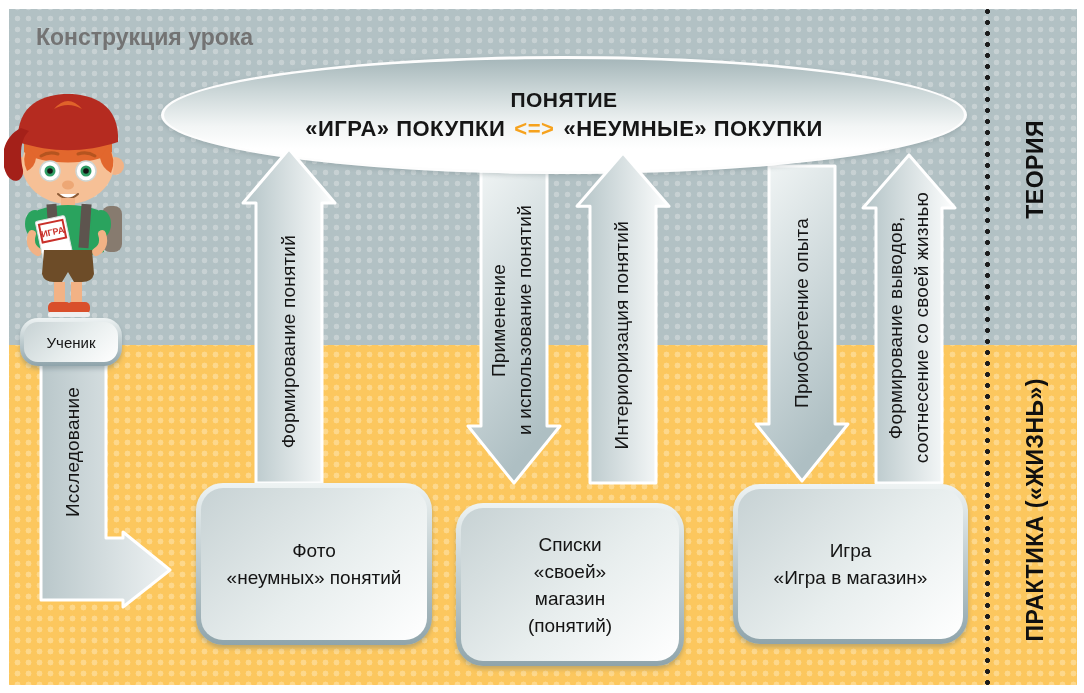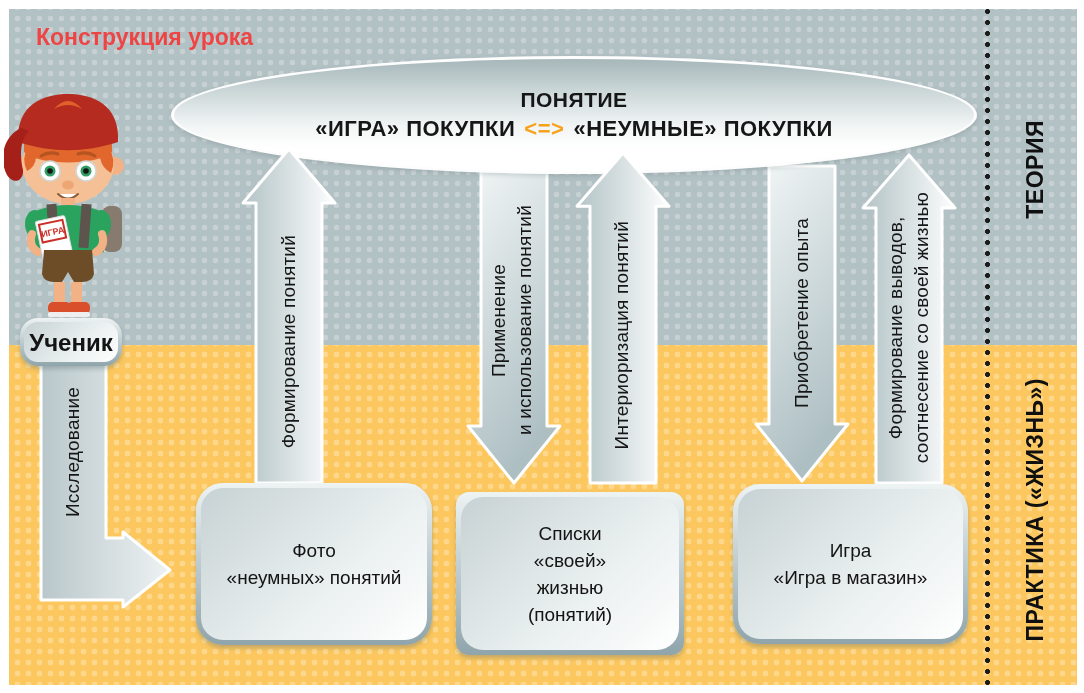--- a/index.html
+++ b/index.html
@@ -14,25 +14,25 @@
     top:9px; height:336px; background-color:#b2c1c4;
     background-image:radial-gradient(circle,#c7d1d3 2.6px,transparent 3.1px);
     background-size:11px 11px; background-position:3px 4px;
   }
   .region-practice {
     top:345px; height:340px; background-color:#fcc75e;
     background-image:radial-gradient(circle,#fdd88c 2.7px,transparent 3.2px);
     background-size:11px 11px; background-position:3px 4px;
   }
   .page-title {
-    position:absolute; left:36px; top:24px; font-size:23px; font-weight:bold; color:#ef4444;
+    position:absolute; left:36px; top:24px; font-size:23px; font-weight:bold; color:#737373;
   }
   
   .ellipse {
-    position:absolute; left:171px; top:56px; width:806px; height:118px; border-radius:50%;
+    position:absolute; left:161px; top:56px; width:806px; height:118px; border-radius:50%;
     background:linear-gradient(to bottom,#a6b7ba 0%,#cdd8d9 30%,#f2f5f5 60%,#ffffff 80%);
     border:3px solid #fdfdfd;
     display:flex; flex-direction:column; align-items:center; justify-content:center; row-gap:4px;
     box-shadow:0 2px 4px rgba(90,110,115,0.25);
   }
   .ellipse-heading { font-size:21px; font-weight:bold; letter-spacing:0.5px; }
   .ellipse-line2 { display:flex; column-gap:9px; font-size:22px; font-weight:bold; letter-spacing:0.5px; }
   .cmp-symbol { color:#f6a21d; }
   
   .arrow { position:absolute; }
@@ -50,21 +50,21 @@
     box-shadow:0 3px 4px rgba(90,110,115,0.35);
     position:absolute;
   }
   .plate-inner {
     width:100%; height:100%; border-radius:22px;
     background:linear-gradient(135deg,#c7d2d4 0%,#e8eeee 55%,#ffffff 100%);
     display:flex; flex-direction:column; align-items:center; justify-content:center;
     font-size:19px; line-height:27px; text-align:center; color:#141414;
   }
   .tag { border-radius:18px; padding:4px; }
-  .tag .plate-inner { border-radius:14px; font-weight:bold; font-size:24px; }
+  .tag .plate-inner { border-radius:14px; font-weight:normal; font-size:15px; }
   
   .dotted-sep {
     position:absolute; left:985px; top:6px; width:5px; height:682px;
     background-image:radial-gradient(circle,#1b1b1b 2.2px,transparent 2.7px);
     background-size:5px 11px; background-repeat:repeat-y;
   }
   .side-col { position:absolute; left:992px; width:86px; display:flex; align-items:center; justify-content:center; }
   .side-col-theory { top:9px; height:320px; }
   .side-col-practice { top:345px; height:330px; }
   .side-label {
@@ -181,25 +181,25 @@
       <span>соотнесение со своей жизнью</span>
     </div>
   </div>
 
   <div class="plate" style="left:172px;top:483px;width:236px;height:162px;margin-left:24px;">
     <div class="plate-inner">
       <div>Фото</div>
       <div>«неумных» понятий</div>
     </div>
   </div>
-  <div class="plate" style="left:456px;top:492px;width:228px;height:163px;border-radius:13px;">
+  <div class="plate" style="left:456px;top:503px;width:228px;height:163px;">
     <div class="plate-inner">
       <div>Списки</div>
       <div>«своей»</div>
-      <div>жизнью</div>
+      <div>магазин</div>
       <div>(понятий)</div>
     </div>
   </div>
   <div class="plate" style="left:733px;top:484px;width:235px;height:160px;">
     <div class="plate-inner">
       <div>Игра</div>
       <div>«Игра в магазин»</div>
     </div>
   </div>
 

